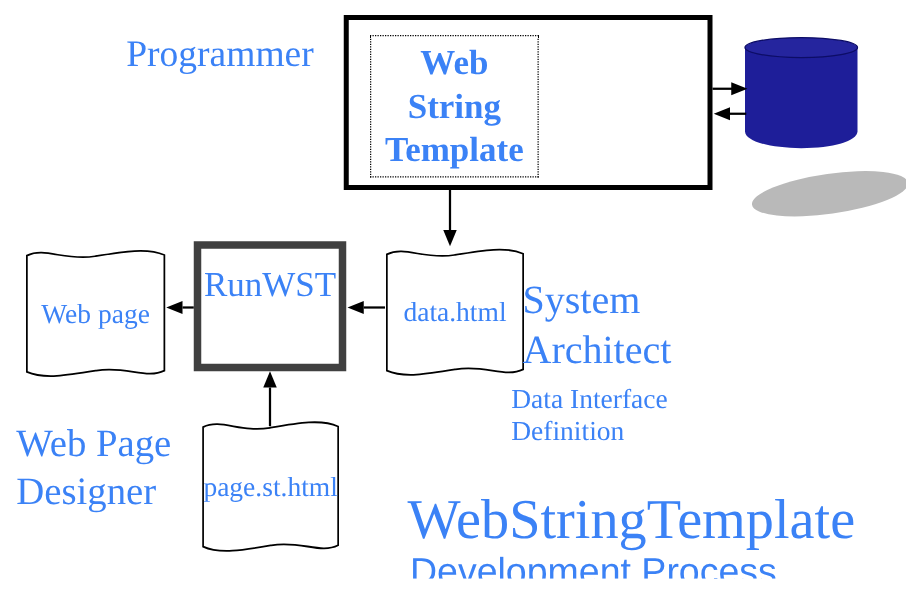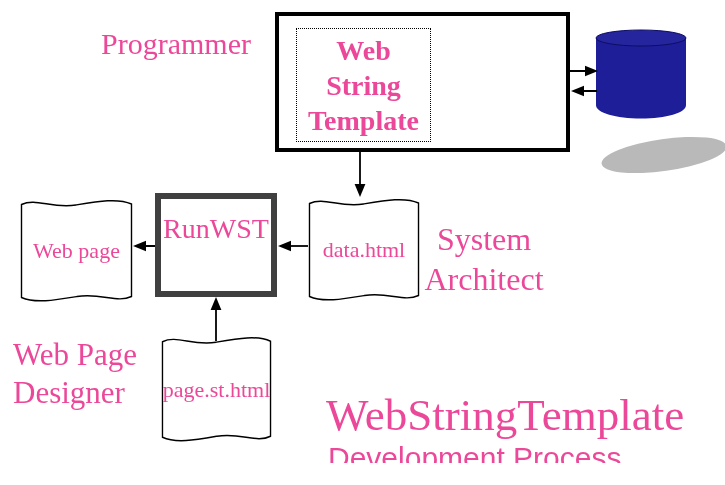--- a/index.html
+++ b/index.html
@@ -1,18 +1,18 @@
 <!DOCTYPE html>
 <html><head>
 <meta charset="utf-8">
 <style>
   html,body{margin:0;padding:0;background:#fff;}
   #canvas{
     position:relative;width:725px;height:463px;background:#ffffff;
-    font-family:"Liberation Serif", serif;color:#ec4899;overflow:hidden;border-radius:19px;
+    font-family:"Liberation Serif", serif;color:#3b82f6;overflow:hidden;border-radius:19px;
   }
   .abs{position:absolute;}
   .serif{font-family:"Liberation Serif", serif;}
   .sans{font-family:"Liberation Sans", sans-serif;}
   .prewrap{white-space:pre-line;}
 
   .role-label{font-size:30px;line-height:34px;}
 
   .main-box{
     left:275px;top:12px;width:295px;height:140px;
@@ -39,21 +39,21 @@
   .doc svg{position:absolute;left:0;top:0;}
   .doc-label{
     position:absolute;left:0;top:0;right:0;bottom:0;
     display:flex;align-items:center;justify-content:center;
     font-size:22px;text-align:center;
   }
   .doc-web-page{left:20px;top:196px;width:113px;height:110px;}
   .doc-data-html{left:308px;top:195px;width:112px;height:110px;}
   .doc-page-st{left:161px;top:333px;width:111px;height:113px;}
 
-  .system-architect{left:404px;top:219px;width:160px;text-align:center;
+  .system-architect{left:418px;top:219px;width:160px;text-align:left;
     font-size:32px;line-height:40px;}
   .data-interface{left:409px;top:306px;width:160px;
     font-size:22px;line-height:26px;}
   .web-page-designer{left:13px;top:336px;width:180px;
     font-size:31px;line-height:38px;}
 
   .main-title{left:326px;top:391px;font-size:45px;line-height:48px;}
   .sub-title{left:328px;top:441px;font-size:30px;line-height:34px;}
 
   .overlay{left:0;top:0;pointer-events:none;}
@@ -100,20 +100,22 @@
   <div class="doc doc-page-st">
     <svg width="111" height="113" viewBox="0 0 113 110" preserveAspectRatio="none">
       <path d="M1.5,8.5 C16,1.5 32,13 56,9 C79,5.2 98,2 111.5,8 L111.5,100.5 C97,107.5 81,96.5 57,100.5 C34,104.3 15,107.5 1.5,101.5 Z" fill="#ffffff" stroke="#000000" stroke-width="1.4"></path>
     </svg>
     <div class="doc-label">page.st.html</div>
   </div>
 
   <div class="abs system-architect prewrap">System
 Architect</div>
 
+  <div class="abs data-interface prewrap">Data Interface
+Definition</div>
 
   <div class="abs web-page-designer prewrap">Web Page
 Designer</div>
 
   <div class="abs sub-title sans">Development Process</div>
   <div class="abs main-title serif">WebStringTemplate</div>
 
   <svg class="abs overlay" width="725" height="485" viewBox="0 0 725 485">
     <g stroke="#000000" stroke-width="1.8" fill="#000000">
 

